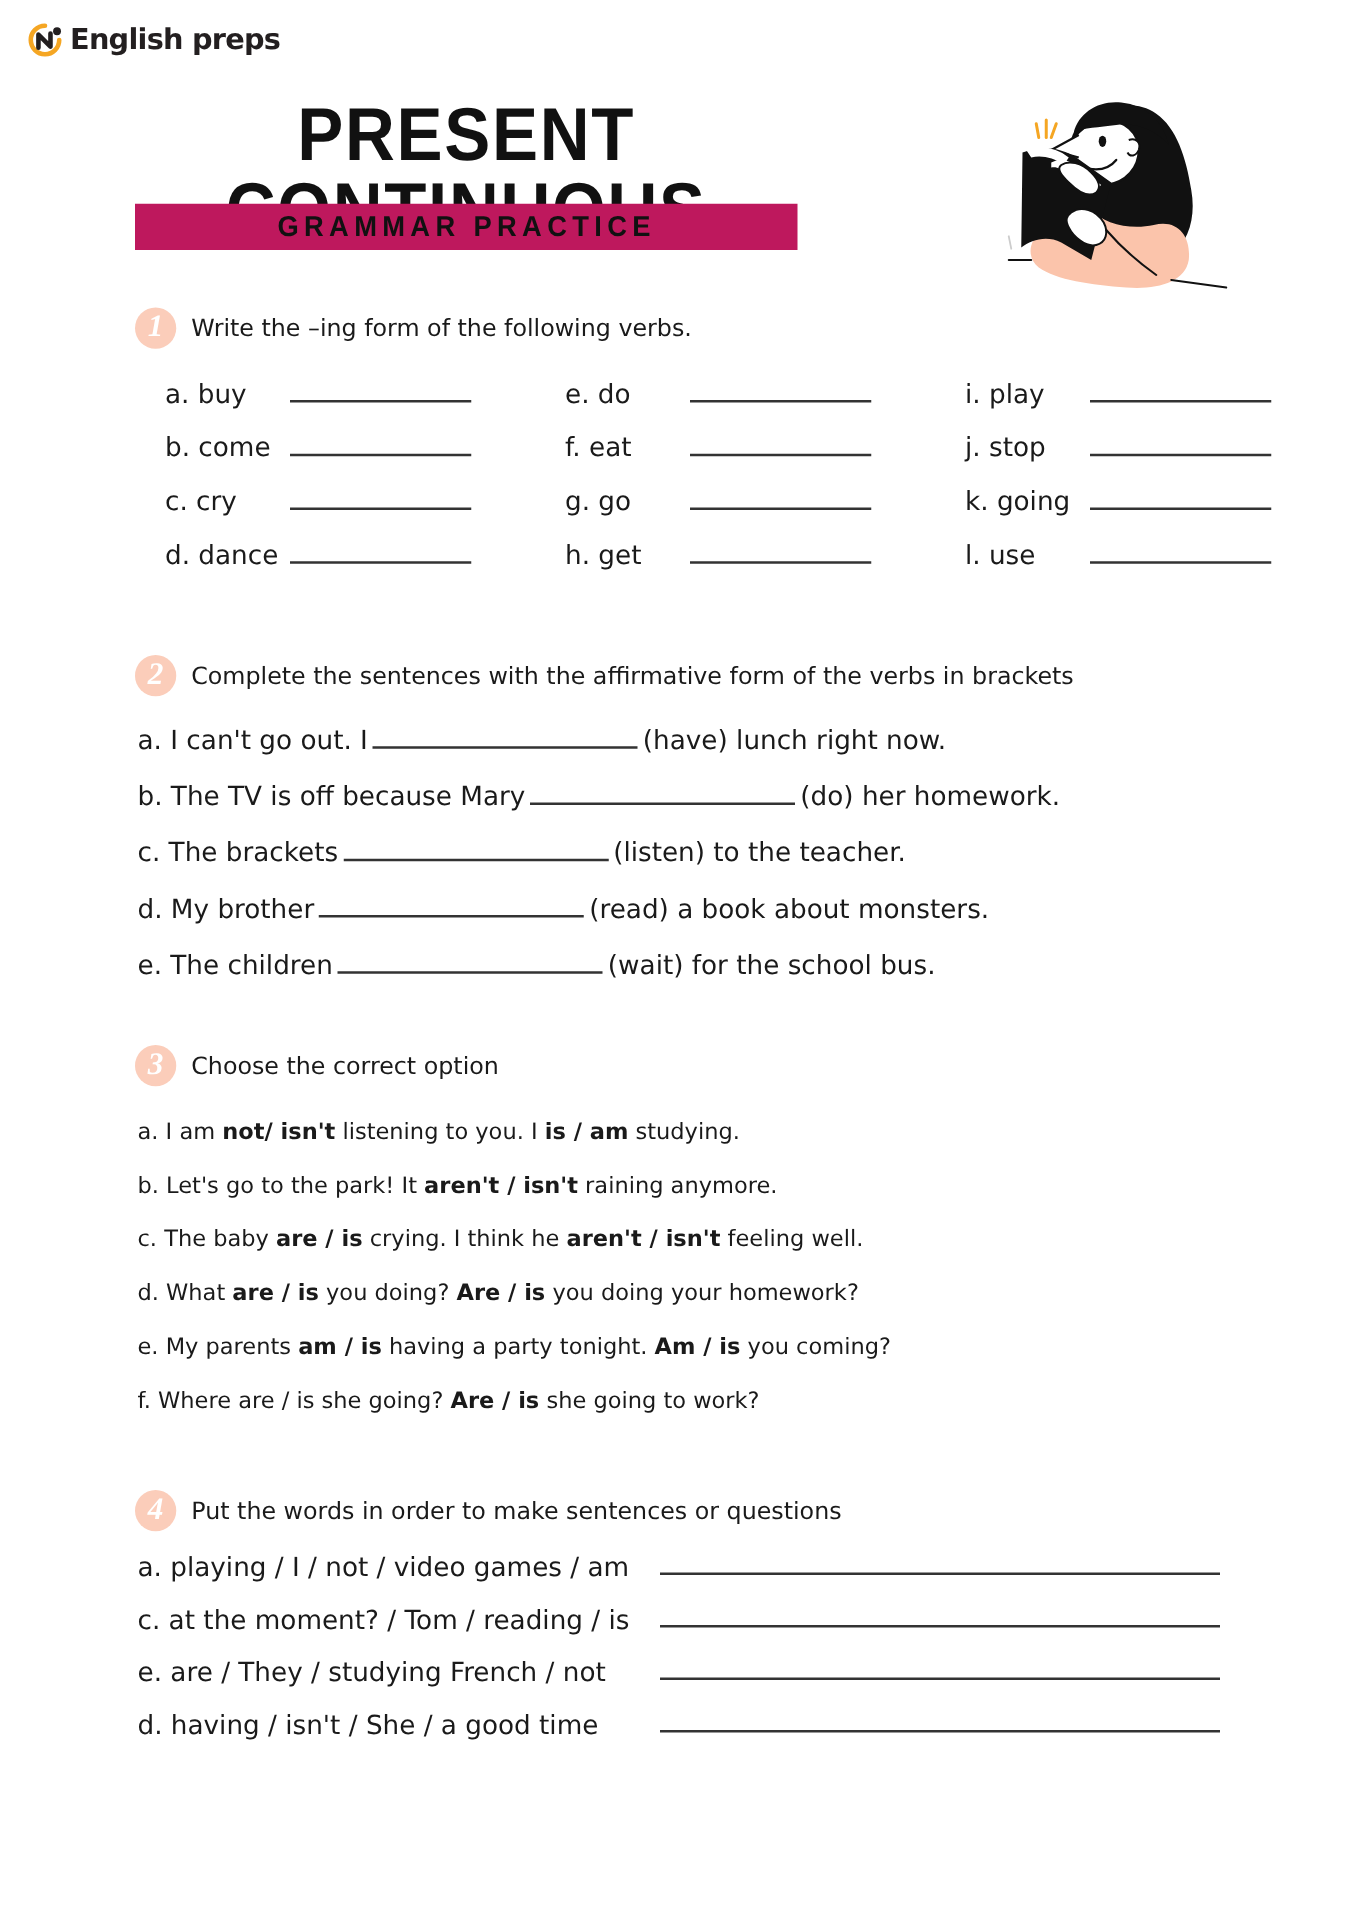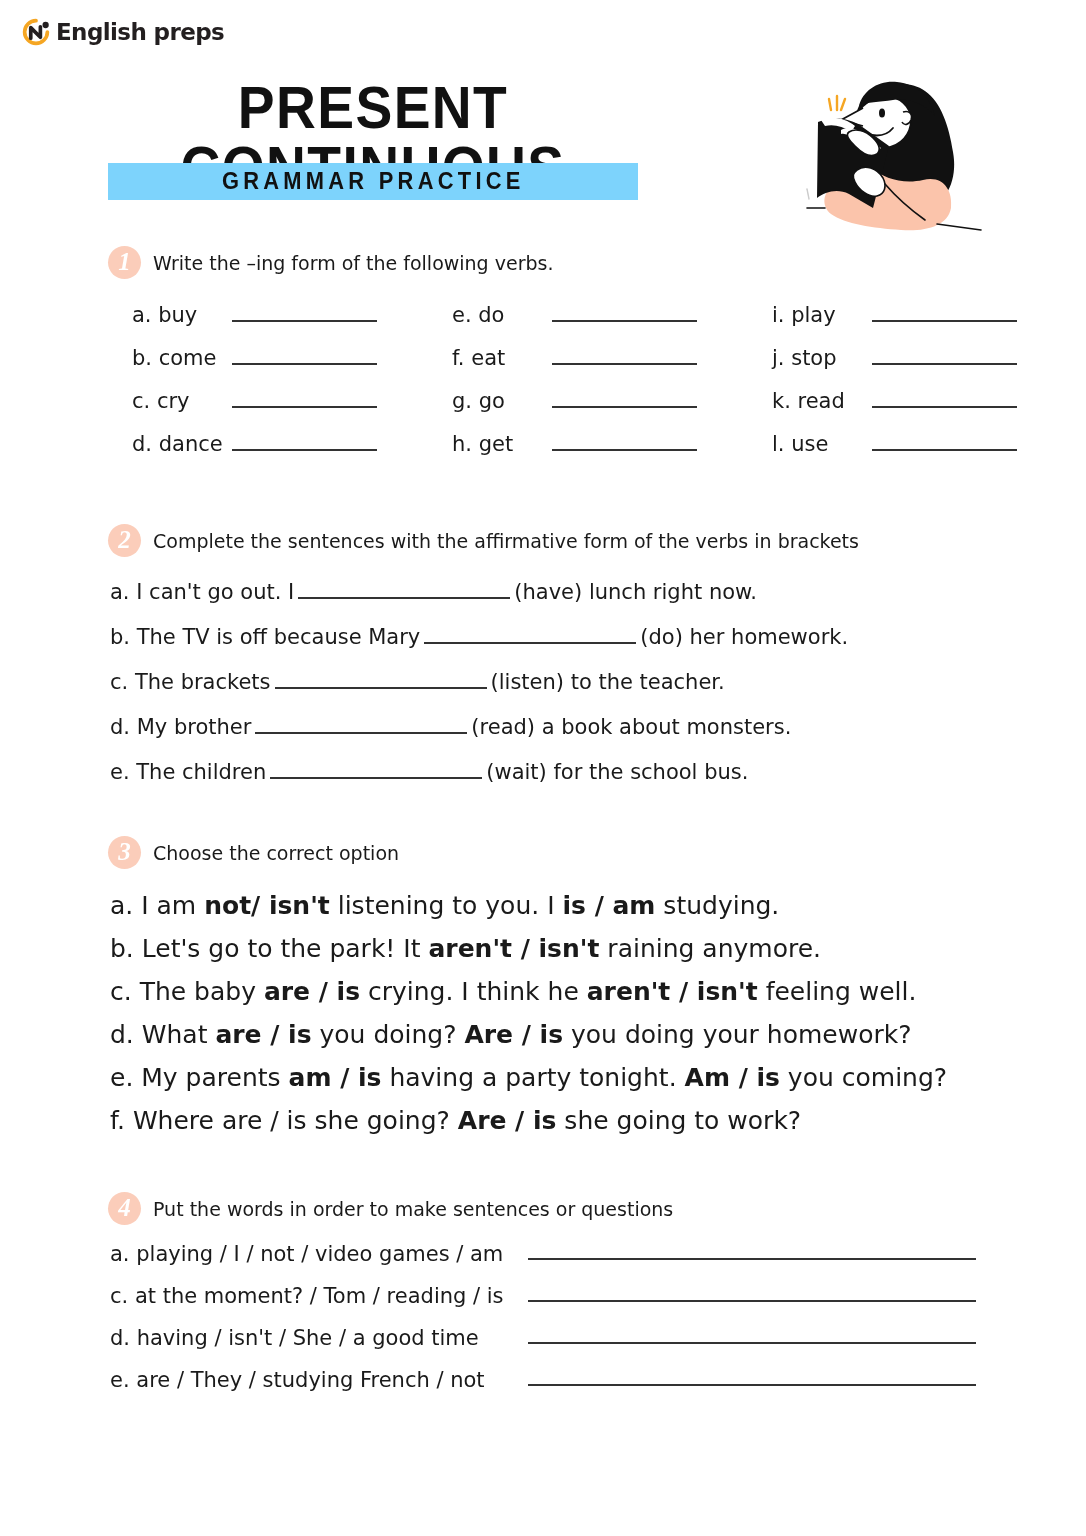--- a/index.html
+++ b/index.html
@@ -50,21 +50,21 @@
     line-height: 1;
     transform: scaleX(0.92);
     transform-origin: center;
   }
   .subtitle-bar {
     position: absolute;
     left: 108px;
     top: 163px;
     width: 530px;
     height: 37px;
-    background: #7dd3fc;
+    background: #be185d;
     display: flex;
     align-items: center;
     justify-content: center;
   }
   .subtitle-text {
     font-family: "Liberation Sans Narrow", "Liberation Sans", sans-serif;
     font-weight: 700;
     font-size: 23px;
     letter-spacing: 4.5px;
     color: #111111;
@@ -168,21 +168,21 @@
   }
 
   
   .ex3 {
     position: absolute;
     left: 110px;
     top: 884px;
     width: 920px;
   }
   .opt-line {
-    font-size: 25px;
+    font-size: 18px;
     color: #1a1a1a;
     line-height: 43px;
     white-space: nowrap;
   }
   .opt-line b { font-weight: 700; }
 
   
   .ex4 {
     position: absolute;
     left: 110px;
@@ -300,21 +300,21 @@
   <div class="ex1-row">
     <div class="ex1-cell">
       <span class="ex1-label">c. cry</span>
       <span class="ex1-blank"></span>
     </div>
     <div class="ex1-cell">
       <span class="ex1-label">g. go</span>
       <span class="ex1-blank"></span>
     </div>
     <div class="ex1-cell">
-      <span class="ex1-label">k. read</span>
+      <span class="ex1-label">k. going</span>
       <span class="ex1-blank"></span>
     </div>
   </div>
   <div class="ex1-row">
     <div class="ex1-cell">
       <span class="ex1-label">d. dance</span>
       <span class="ex1-blank"></span>
     </div>
     <div class="ex1-cell">
       <span class="ex1-label">h. get</span>
@@ -372,20 +372,20 @@
 <div class="ex4">
   <div class="ex4-row">
     <span class="ex4-words">a. playing / I / not / video games / am</span>
     <span class="ex4-blank"></span>
   </div>
   <div class="ex4-row">
     <span class="ex4-words">c. at the moment? / Tom / reading / is</span>
     <span class="ex4-blank"></span>
   </div>
   <div class="ex4-row">
+    <span class="ex4-words">e. are / They / studying French / not</span>
+    <span class="ex4-blank"></span>
+  </div>
+  <div class="ex4-row">
     <span class="ex4-words">d. having / isn't / She / a good time</span>
     <span class="ex4-blank"></span>
   </div>
-  <div class="ex4-row">
-    <span class="ex4-words">e. are / They / studying French / not</span>
-    <span class="ex4-blank"></span>
-  </div>
 </div>
 
 </body></html>

